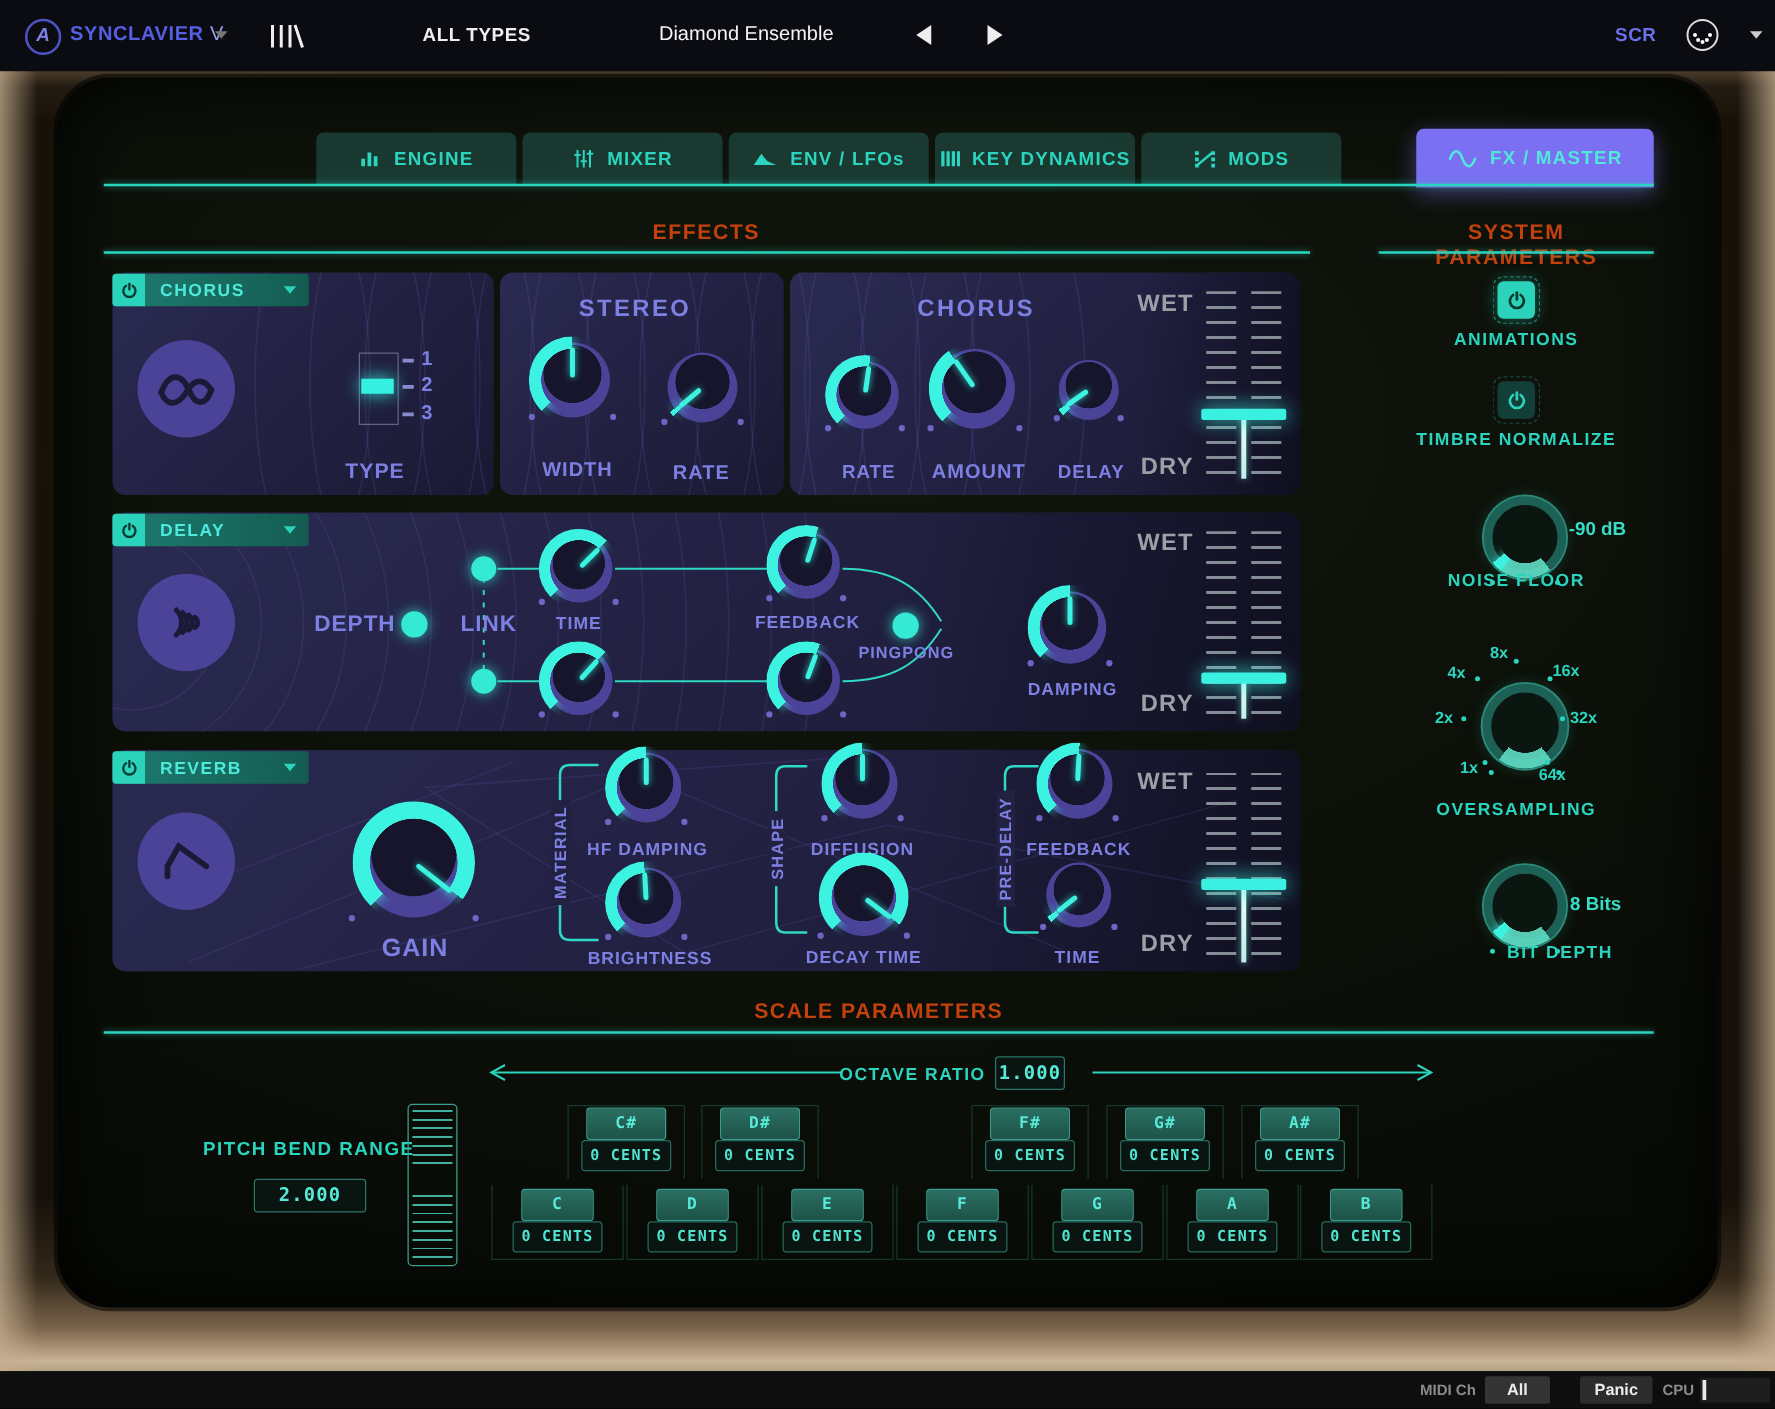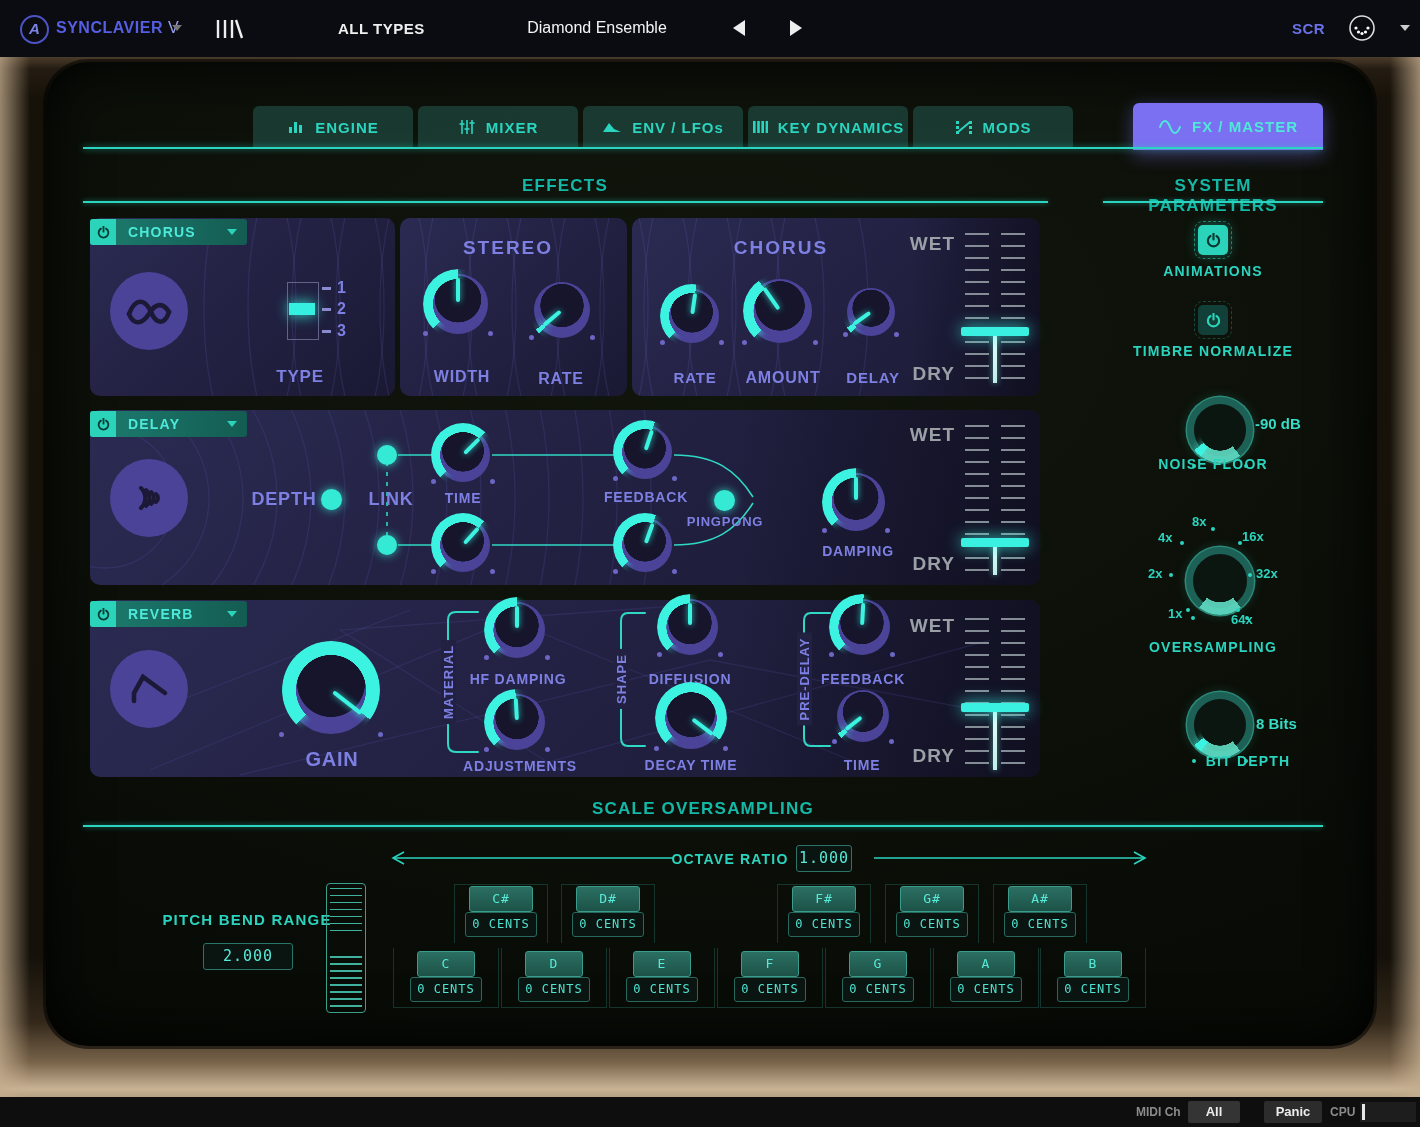--- a/index.html
+++ b/index.html
@@ -25,21 +25,21 @@
   .screen{position:absolute;left:46px;top:62px;width:1328px;height:984px;border-radius:42px;
     background:radial-gradient(95% 80% at 50% 28%,#11160d 0%,#0b0f08 62%,#070a05 100%);
     box-shadow:inset 0 0 60px rgba(0,0,0,.95),0 0 0 3px rgba(0,0,0,.55)}
   
   .tab{position:absolute;top:106px;height:42px;width:160px;border-radius:6px 6px 0 0;
     background:rgba(27,62,53,.9);display:flex;align-items:center;justify-content:center;gap:10px;
     color:#2bd4be;font-weight:bold;font-size:15px;letter-spacing:1px}
   .tab.active{top:103px;height:47px;width:190px;background:#7b6ff2;color:#4fe8da;
     box-shadow:0 5px 18px rgba(123,111,242,.45)}
   .tabline{position:absolute;left:83px;top:147px;width:1240px;height:2px;background:#2bd4be;box-shadow:0 0 6px rgba(43,212,190,.7)}
-  .sechead{position:absolute;color:#14b8a6;font-weight:bold;font-size:17px;letter-spacing:1.2px;text-align:center;transform:translateX(-50%)}
+  .sechead{position:absolute;color:#c2410c;font-weight:bold;font-size:17px;letter-spacing:1.2px;text-align:center;transform:translateX(-50%)}
   .secline{position:absolute;height:2px;background:#2bd4be;box-shadow:0 0 5px rgba(43,212,190,.6)}
   
   .panel{position:absolute;border-radius:10px;
     background:linear-gradient(135deg,#2b2a52 0%,#232244 45%,#1a1933 100%)}
   .panel.dim::after{content:"";position:absolute;inset:0;border-radius:10px;
     background:linear-gradient(90deg,transparent 68%,rgba(6,6,14,.5) 100%)}
   .fxhead{position:absolute;height:26px;display:flex;align-items:center;
     background:linear-gradient(90deg,#1d7c6f,#145c52);border-radius:3px;color:#4ceada;
     font-weight:bold;font-size:14px;letter-spacing:1.2px}
   .pbox{width:26px;height:26px;background:#2bd3ba;border-radius:3px 0 0 3px;display:flex;align-items:center;justify-content:center;color:#083d35;margin-right:12px}
@@ -83,21 +83,21 @@
     -webkit-mask:radial-gradient(closest-side,transparent 62%,#000 63%);
     mask:radial-gradient(closest-side,transparent 62%,#000 63%)}
   .sysknob .wedge{background:conic-gradient(from 142deg,rgba(96,220,196,.9) 0 76deg,transparent 76deg)}
   .sysknob .marc{background:conic-gradient(from 216deg,#3cf2e0 0 16deg,transparent 16deg);filter:drop-shadow(0 0 4px rgba(60,242,224,.8))}
   .sysknob::before,.sysknob::after{content:"";position:absolute;width:4px;height:4px;border-radius:50%;background:#2bd4be;bottom:-12px}
   .sysknob::before{left:-2px}.sysknob::after{right:-2px}
   .osl{position:absolute;color:#2bd4be;font-weight:bold;font-size:13px}
   .osdot{position:absolute;width:4px;height:4px;border-radius:50%;background:#2bd4be}
   .sysval{position:absolute;color:#35dcc6;font-weight:bold;font-size:15px;white-space:nowrap}
   
-  .dseg{font-family:"DejaVu Sans Mono",monospace;font-weight:normal;color:#58ead8;letter-spacing:1px}
+  .dseg{font-family:"DejaVu Sans Mono",monospace;font-weight:bold;color:#58ead8;letter-spacing:1px}
   .valbox{position:absolute;background:#0a1410;border:1px solid #2a7568;border-radius:3px;text-align:center}
   .keybtn{position:absolute;height:24px;background:linear-gradient(180deg,#2b6f62,#1d5248);border:1px solid #3a9c8a;
     border-radius:3px;text-align:center;font-size:13px;line-height:23px}
   .centsbox{position:absolute;height:23px;background:#0a1511;border:1px solid #27695d;border-radius:3px;
     text-align:center;font-size:12px;line-height:22px;color:#4fe3d0!important}
   .kout{position:absolute;border:1px solid rgba(36,105,94,.45)}
   .wheel{position:absolute;left:326px;top:883px;width:38px;height:128px;border:1.5px solid #3aa08d;border-radius:4px}
   .wheel::before,.wheel::after{content:"";position:absolute;left:3px;right:3px;
     background:repeating-linear-gradient(to bottom,rgba(66,186,166,.95) 0 1.5px,transparent 1.5px 7px)}
   .wheel::before{top:4px;height:46px}
@@ -432,21 +432,21 @@
 <div class="vlabel" style="left:441px;top:682px">MATERIAL</div>
 <div class="knob" style="left:489px;top:602px;width:56px;height:56px;--sw:135deg;--rot:0deg">
     <i class="arc"></i>
     <i class="ptr"></i>
   </div>
 <div class="plabel" style="left:518px;top:671px;font-size:14px">HF DAMPING</div>
 <div class="knob" style="left:489px;top:694px;width:56px;height:56px;--sw:132deg;--rot:-3deg">
     <i class="arc"></i>
     <i class="ptr"></i>
   </div>
-<div class="plabel" style="left:520px;top:758px;font-size:14px">ADJUSTMENTS</div>
+<div class="plabel" style="left:520px;top:758px;font-size:14px">BRIGHTNESS</div>
 <div class="vlabel" style="left:614px;top:679px">SHAPE</div>
 <div class="knob" style="left:662px;top:599px;width:56px;height:56px;--sw:135deg;--rot:0deg">
     <i class="arc"></i>
     <i class="ptr"></i>
   </div>
 <div class="plabel" style="left:690px;top:671px;font-size:14px">DIFFUSION</div>
 <div class="knob" style="left:660px;top:687px;width:62px;height:62px;--sw:262deg;--rot:127deg">
     <i class="arc"></i>
     <i class="ptr"></i>
   </div>
@@ -510,21 +510,21 @@
 <div class="osdot" style="left:1236px;top:608px"></div>
 <div class="syslabel" style="left:1213px;top:639px">OVERSAMPLING</div>
 
 <div class="sysknob" style="left:1187px;top:692px;width:52px;height:52px">
     <i class="wedge"></i>
     <i class="marc"></i>
   </div>
 <div class="sysval" style="left:1256px;top:715px">8 Bits</div>
 <div class="syslabel" style="left:1248px;top:753px">BIT DEPTH</div>
 
-<div class="sechead" style="left:703px;top:799px">SCALE OVERSAMPLING</div>
+<div class="sechead" style="left:703px;top:799px">SCALE PARAMETERS</div>
 <div class="secline" style="left:83px;top:825px;width:1240px"></div>
 
 <svg class="abs" style="left:388px;top:849px" width="762" height="18">
   <g stroke="#2bd4be" stroke-width="1.6" fill="none">
     <line x1="6" y1="9" x2="286" y2="9"></line>
       <polyline points="16,3 5,9 16,15"></polyline>
     <line x1="486" y1="9" x2="756" y2="9"></line>
       <polyline points="746,3 757,9 746,15"></polyline>
   </g>
 </svg>

